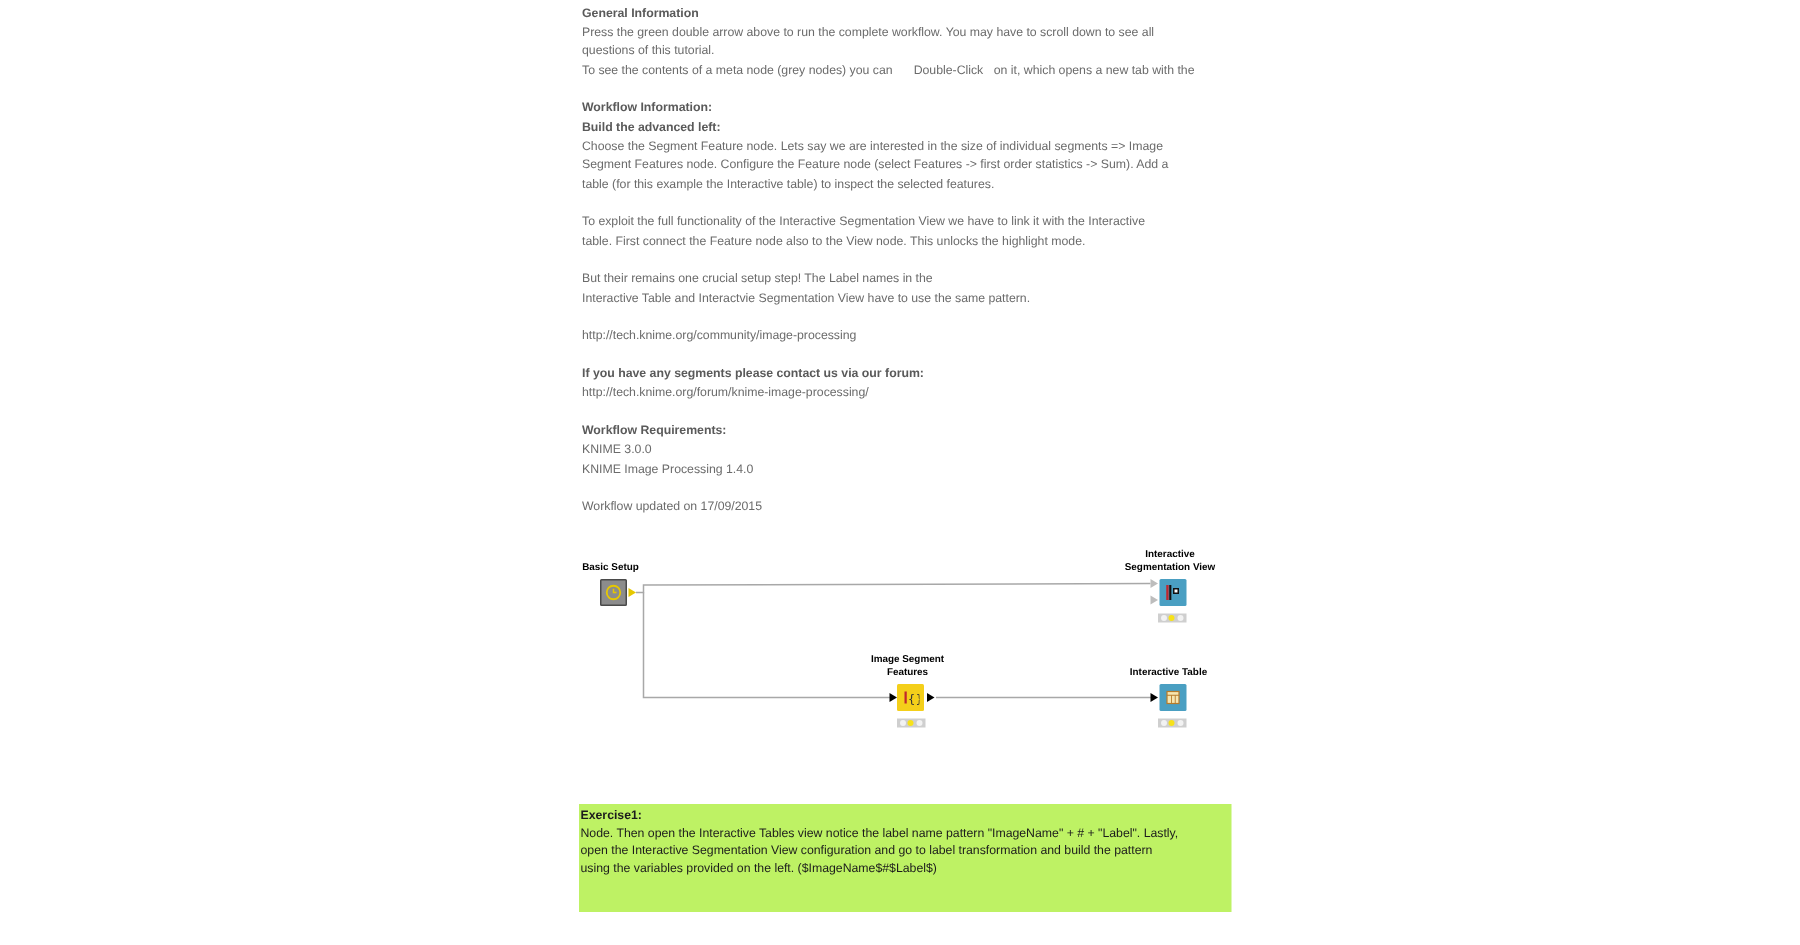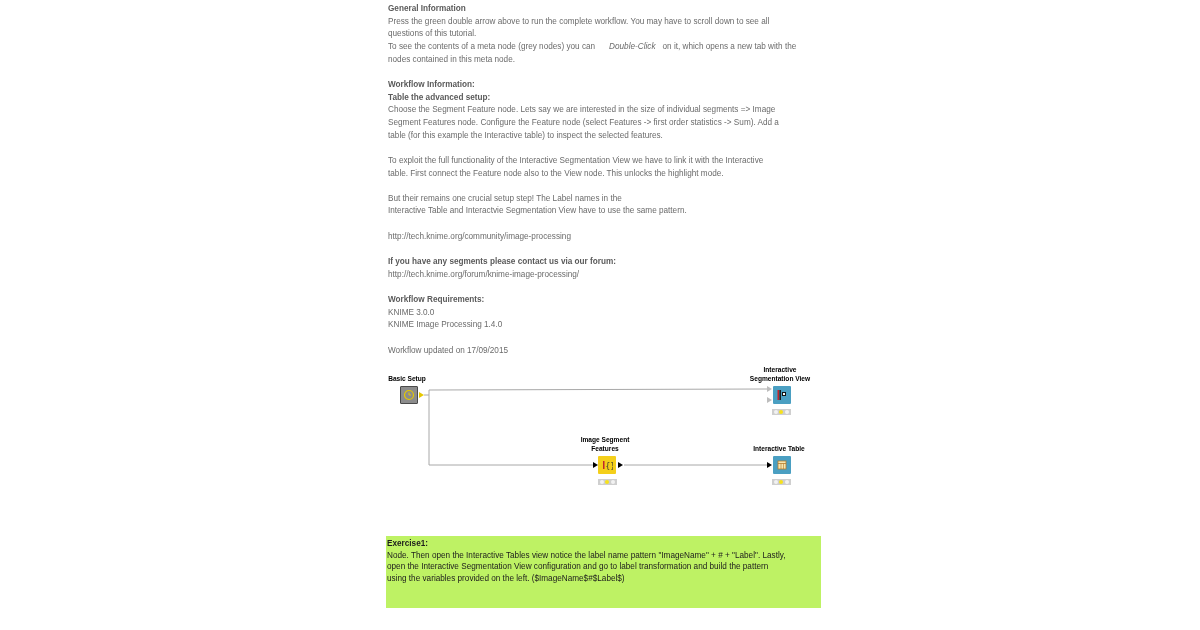--- a/index.html
+++ b/index.html
@@ -7,21 +7,21 @@
     width: 1200px; height: 630px; background: #ffffff; position: relative; overflow: hidden;
     font-family: "Liberation Sans", "DejaVu Sans", sans-serif;
   }
   .annot {
     position: absolute; left: 387px; top: 2px; width: 420px;
     font-size: 8.2px; line-height: 11.65px; color: #6b6b6b;
   }
   .annot p { margin: 1px; }
   .annot .b { font-weight: bold; color: #5a5a5a; }
   .annot .gap { height: 11.65px; }
-  .annot .it { font-style: italic; margin: 0 7px 0 14px; }
+  .annot .it { margin: 0 7px 0 14px; }
 
   .canvas { position: absolute; left: 0; top: 0; width: 1200px; height: 630px; pointer-events: none; }
   .canvas * { pointer-events: auto; }
 
   .node-label {
     position: absolute; font-size: 6.6px; font-weight: bold; color: #000;
     text-align: center; line-height: 9px; width: 90px;
   }
   .node {
     position: absolute; width: 18px; height: 18px; border-radius: 1px;
@@ -52,24 +52,23 @@
   .exercise p { margin: 0; }
 </style>
 </head>
 <body>
 
 <div class="annot">
   <p class="b">General Information</p>
   <p>Press the green double arrow above to run the complete workflow. You may have to scroll down to see all</p>
   <p>questions of this tutorial.</p>
   <p><span>To see the contents of a meta node (grey nodes) you can</span><span class="it">Double-Click</span><span>on it, which opens a new tab with the</span></p>
-  <p>nodes contained in this meta node.</p>
   <div class="gap"></div>
   <p class="b">Workflow Information:</p>
-  <p class="b">Table the advanced setup:</p>
+  <p class="b">Build the advanced left:</p>
   <p>Choose the Segment Feature node. Lets say we are interested in the size of individual segments =&gt; Image</p>
   <p>Segment Features node. Configure the Feature node (select Features -&gt; first order statistics -&gt; Sum). Add a</p>
   <p>table (for this example the Interactive  table) to inspect the selected features.</p>
   <div class="gap"></div>
   <p>To exploit the full functionality of the Interactive Segmentation View we have to link it with the Interactive</p>
   <p>table. First connect the Feature node also to the View node. This unlocks the highlight mode.</p>
   <div class="gap"></div>
   <p>But their remains one crucial setup step! The Label names in the</p>
   <p>Interactive Table and Interactvie Segmentation View have to use the same pattern.</p>
   <div class="gap"></div>

